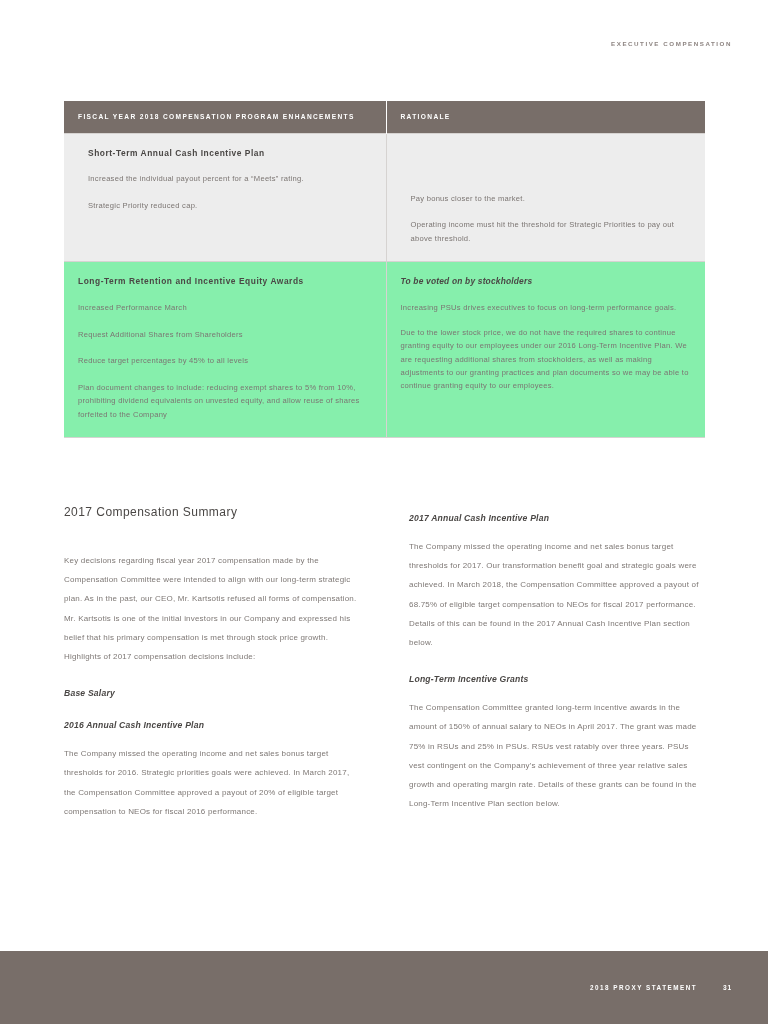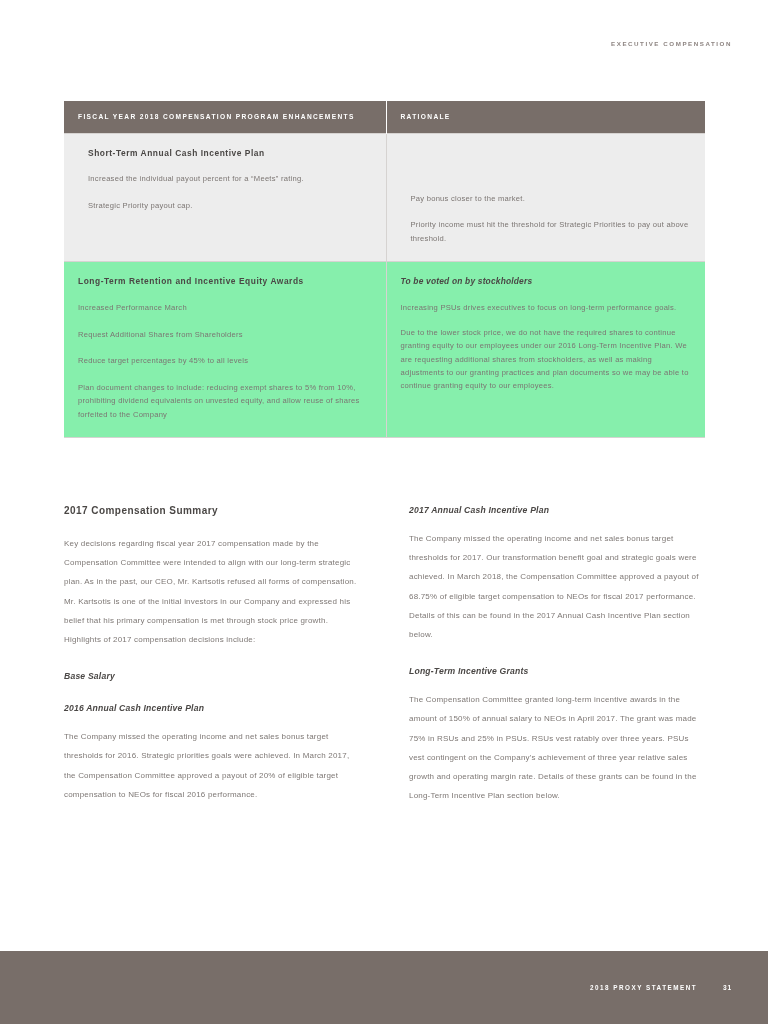--- a/index.html
+++ b/index.html
@@ -97,35 +97,35 @@
     position: absolute;
     left: 64px; top: 505px;
     width: 641px;
     display: flex;
     gap: 49px;
   }
   .col { width: 296px; }
   .col.right { width: 296px; }
 
   h2.sec-title {
-    font-size: 10px;
-    font-weight: 700;
+    font-size: 12px;
+    font-weight: 400;
     color: #4a4745;
     letter-spacing: 0.45px;
-    margin: 0 0 18px 0;
+    margin: 0 0 32px 0;
   }
   h3.sub-title {
     font-size: 8.6px;
     font-weight: 700;
     font-style: italic;
     color: #4a4745;
     letter-spacing: 0.2px;
     margin: 22px 0 14px 0;
   }
-  h3.sub-title.first { margin-top: 0; }
+  h3.sub-title.first { margin-top: 8px; }
   p.body-p {
     font-size: 8px;
     color: #7e7875;
     line-height: 2.4;
     letter-spacing: 0.2px;
     margin: 0 0 6px 0;
   }
 
   
   .footer-bar {
@@ -172,25 +172,25 @@
       <tr>
         <th>FISCAL YEAR 2018 COMPENSATION PROGRAM ENHANCEMENTS</th>
         <th>RATIONALE</th>
       </tr>
     </thead>
     <tbody>
       <tr class="row-shade r1">
         <td class="left-cell">
           <p class="cell-title">Short-Term Annual Cash Incentive Plan</p>
           <p class="cell-p">Increased the individual payout percent for a “Meets” rating.</p>
-          <p class="cell-p">Strategic Priority payout cap.</p>
+          <p class="cell-p">Strategic Priority reduced cap.</p>
         </td>
         <td>
           <p class="cell-p" style="margin-top:44px">Pay bonus closer to the market.</p>
-          <p class="cell-p tight">Priority income must hit the threshold for Strategic Priorities to pay out above threshold.</p>
+          <p class="cell-p tight">Operating income must hit the threshold for Strategic Priorities to pay out above threshold.</p>
         </td>
       </tr>
 
       <tr class="row-plain r2">
         <td class="left-cell">
           <p class="cell-title">Long-Term Retention and Incentive Equity Awards</p>
           <p class="cell-p">Increased Performance March</p>
           <p class="cell-p">Request Additional Shares from Shareholders</p>
           <p class="cell-p">Reduce target percentages by 45% to all levels</p>
           <p class="cell-p tight">Plan document changes to include: reducing exempt shares to 5% from 10%, prohibiting dividend equivalents on unvested equity, and allow reuse of shares forfeited to the Company</p>

